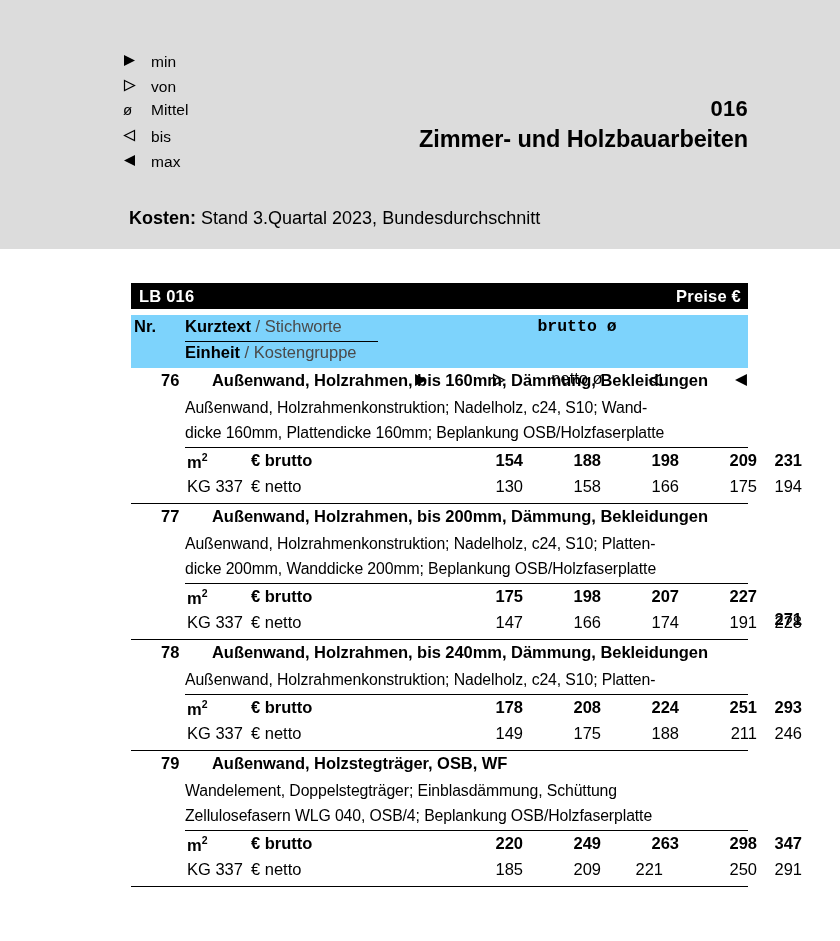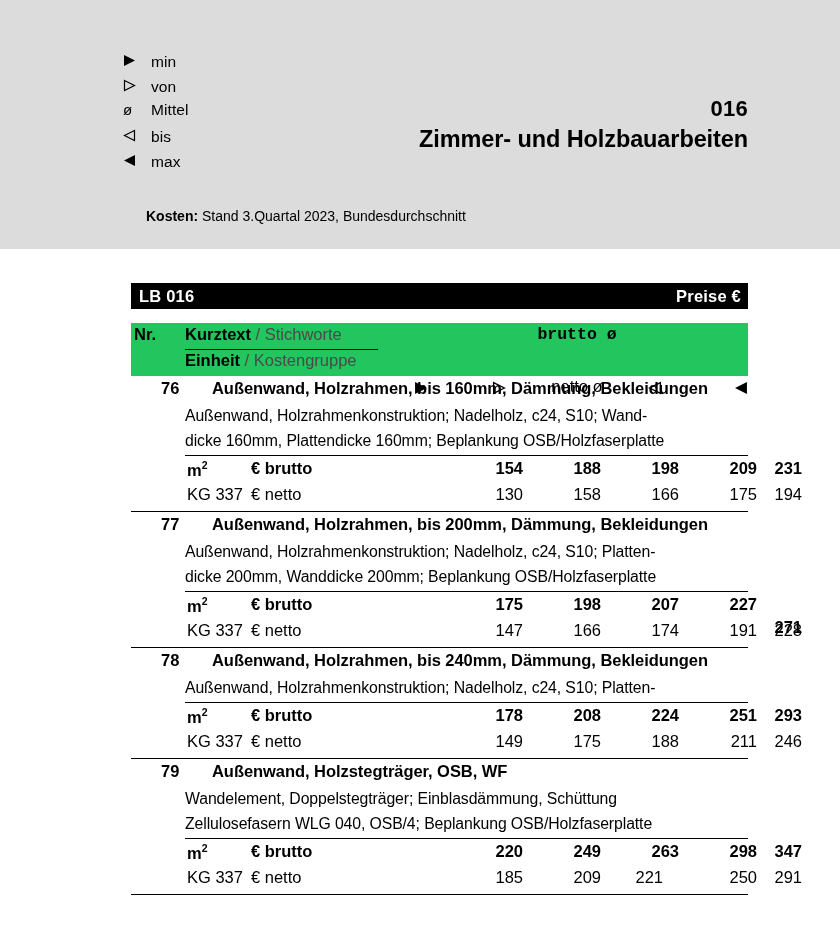--- a/index.html
+++ b/index.html
@@ -65,23 +65,23 @@
     top: 126px;
     font-size: 23.5px;
     font-weight: bold;
     letter-spacing: -0.1px;
     text-align: right;
     white-space: nowrap;
   }
 
   .kosten-line {
     position: absolute;
-    left: 146px;
+    left: 129px;
     top: 208px;
-    font-size: 14px;
+    font-size: 18px;
     white-space: nowrap;
   }
   .kosten-line .k-strong { font-weight: bold; }
 
   
   .table-wrap {
     position: absolute;
     left: 131px;
     top: 283px;
     width: 617px;
@@ -95,22 +95,22 @@
     align-items: center;
     justify-content: space-between;
     padding: 0 7px 0 8px;
     box-sizing: border-box;
     font-size: 16.5px;
     font-weight: bold;
     letter-spacing: .2px;
   }
 
   .col-head {
-    background: #22c55e;
-    margin-top: 14px;
+    background: #7dd3fc;
+    margin-top: 6px;
     position: relative;
     height: 53px;
   }
   .ch-row {
     position: relative;
     height: 26px;
   }
   .ch-nr {
     position: absolute;
     left: 3px;

